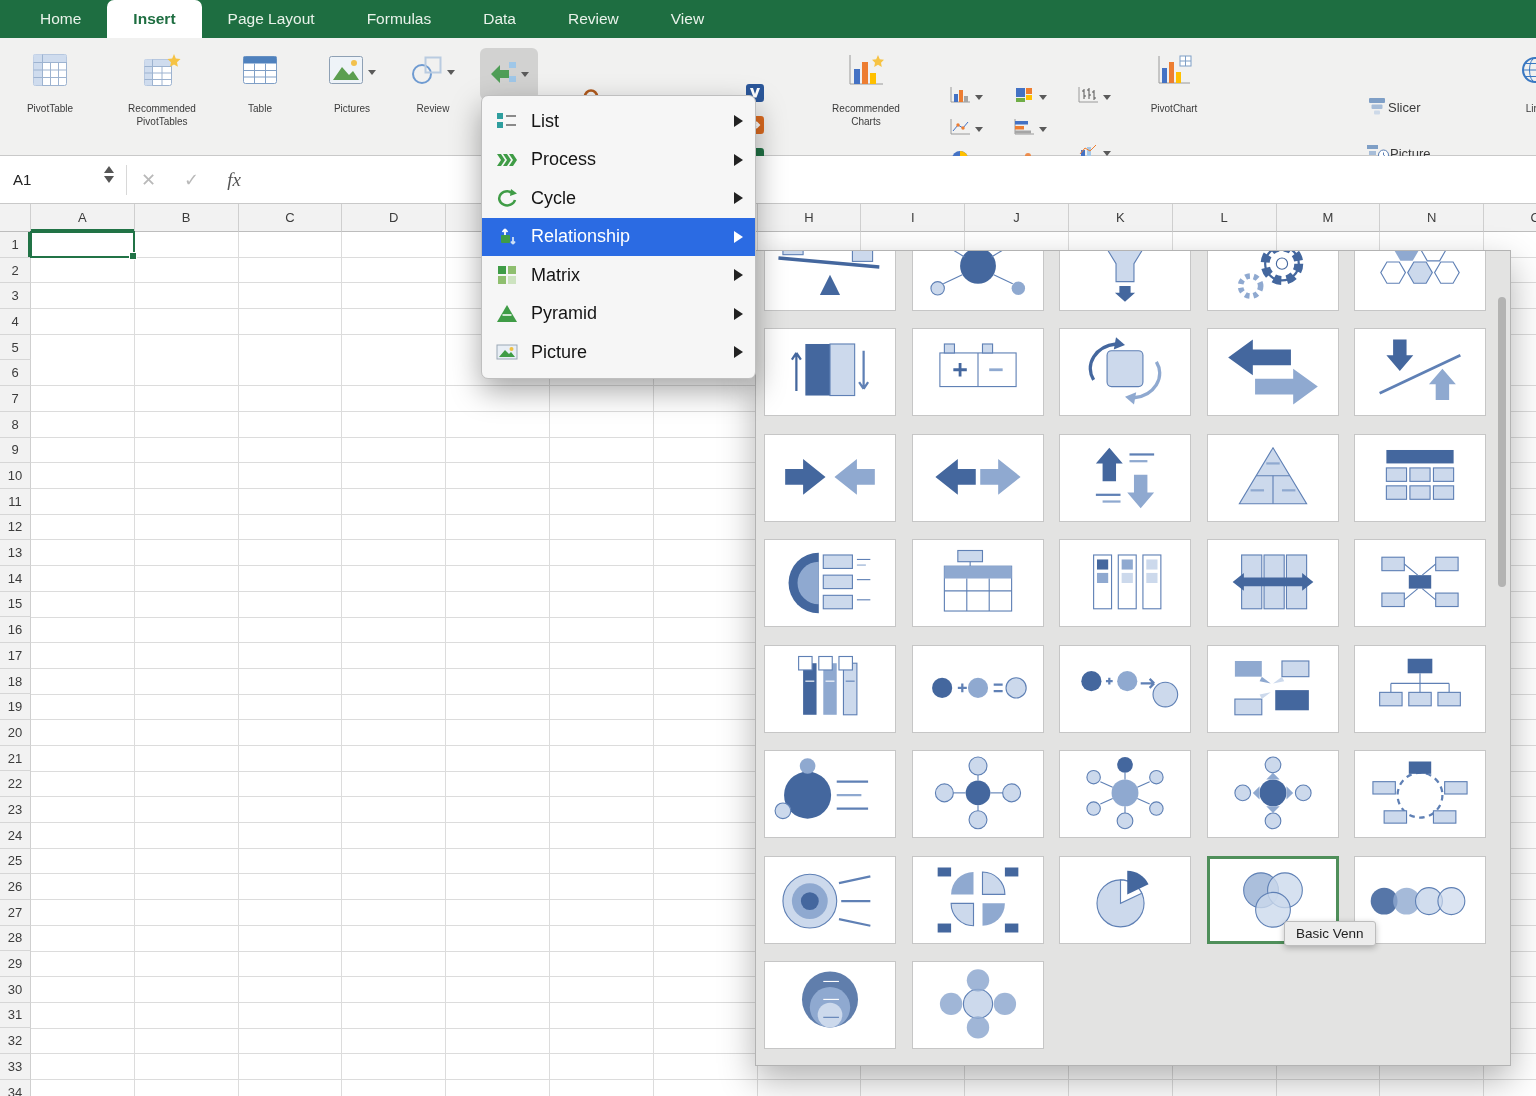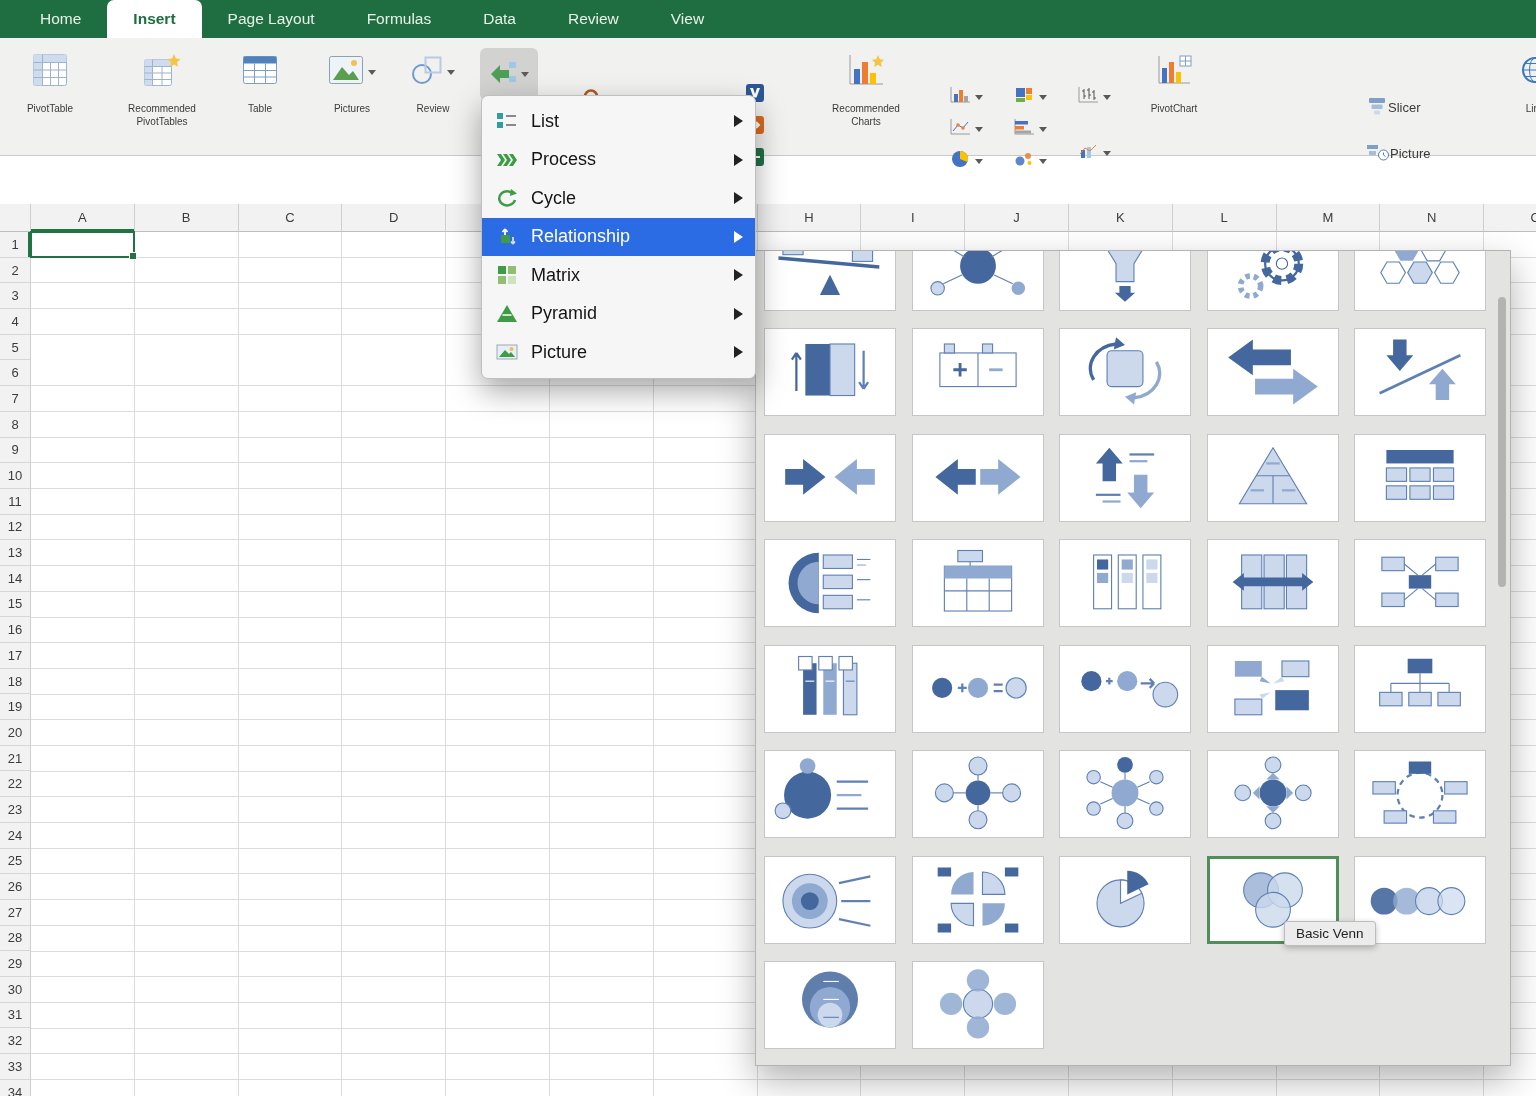--- a/index.html
+++ b/index.html
@@ -365,20 +365,34 @@
       <div class="mini" style="left: 1074px; top: 102px;">
         <span><svg width="22" height="18" viewBox="0 0 22 18">
             <rect x="4" y="8" width="4" height="8" fill="#4472c4"></rect>
             <rect x="10" y="5" width="4" height="11" fill="#a5c8e8"></rect>
             <polyline points="3,12 8,6 13,9 19,3" stroke="#ed7d31" fill="none"></polyline>
           </svg></span>
         <span class="dcaret"></span>
       </div>
     </div>
 
+  <div class="fbar">
+    <div class="namebox">
+      <span>A1</span>
+      <span class="stepper">
+        <span class="up"></span>
+        <span class="dn"></span>
+      </span>
+    </div>
+    <div class="vdiv"></div>
+    <span class="fico">✕</span>
+    <span class="fico">✓</span>
+    <span class="ffx">fx</span>
+    <div class="finput"></div>
+  </div>
 
   <div class="smenu" id="smenu">
       <div class="mi">
         <span class="ic">
           <svg width="22" height="20" viewBox="0 0 22 20">
             <rect x="1" y="2" width="6" height="6" fill="#2f9e9e"></rect>
             <rect x="1" y="11" width="6" height="6" fill="#2f9e9e"></rect>
             <line x1="10" y1="5" x2="20" y2="5" stroke="#8a8a8a" stroke-width="2"></line>
             <line x1="10" y1="14" x2="20" y2="14" stroke="#8a8a8a" stroke-width="2"></line>
           </svg>

